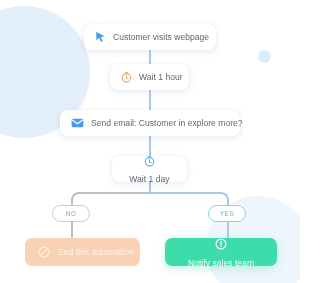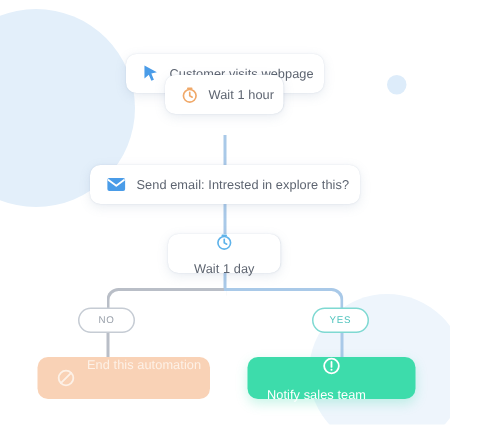--- a/index.html
+++ b/index.html
@@ -119,20 +119,21 @@
   }
   #pill-yes {
     border: 1px solid #7fd9d2;
     color: #4fc3bd;
   }
 
   
   .action-btn {
     position: absolute;
     display: flex;
+    align-items: center;
     box-sizing: border-box;
     height: 28px;
     border-radius: 7px;
     padding: 0 13px;
     gap: 8px;
   }
   .action-label {
     font-size: 8.5px;
     color: #ffffff;
     white-space: nowrap;
@@ -177,48 +178,48 @@
               border-top-width:2px; border-left-width:2px;
               border-top-left-radius:8px;"></div>
 
   <div class="elbow" style="left:149px; top:192px; width:78px; height:13px;
               border-top-width:2px; border-right-width:2px;
               border-top-right-radius:8px;"></div>
 
   <div class="conn conn-v gray" style="left:71px; top:222px; height:16px;"></div>
   <div class="conn conn-v" style="left:227px; top:222px; height:16px;"></div>
 
-  <div class="card" id="card-trigger" style="left:84px; top:36px; width:132px;">
+  <div class="card" id="card-trigger" style="left:84px; top:24px; width:132px;">
     <span class="icon">
       <svg width="11" height="12" viewBox="0 0 11 12" aria-hidden="true">
         <path d="M1.3 0.7 L9.6 5.2 L5.9 6.0 L7.6 10.1 L5.9 10.9 L4.2 6.8 L1.3 9.3 Z" fill="#4a9ce8"></path>
       </svg>
     </span>
     <span class="card-label">Customer visits webpage</span>
   </div>
 
-  <div class="card" id="card-wait-hour" style="left:110px; top:50px; width:79px;">
+  <div class="card" id="card-wait-hour" style="left:110px; top:64px; width:79px;">
     <span class="icon">
       <svg width="11" height="11" viewBox="0 0 12 12" aria-hidden="true">
         <circle cx="6" cy="6.4" r="4.6" fill="none" stroke="#f0a868" stroke-width="1.2"></circle>
         <path d="M6 3.9 L6 6.4 L7.8 7.4" fill="none" stroke="#f0a868" stroke-width="1.2" stroke-linecap="round"></path>
         <path d="M4.6 1.0 L7.4 1.0" stroke="#f0a868" stroke-width="1.2" stroke-linecap="round"></path>
       </svg>
     </span>
     <span class="card-label">Wait 1 hour</span>
   </div>
 
   <div class="card" id="card-send-email" style="left:60px; top:110px; width:180px;">
     <span class="icon">
       <svg width="13" height="10" viewBox="0 0 14 11" aria-hidden="true">
         <rect x="0.5" y="0.8" width="13" height="9.4" rx="1.4" fill="#4a9ce8"></rect>
         <path d="M1.3 2.2 L7 6.4 L12.7 2.2" fill="none" stroke="#ffffff" stroke-width="1.3" stroke-linecap="round" stroke-linejoin="round"></path>
       </svg>
     </span>
-    <span class="card-label">Send email: Intrested in explore this?</span>
+    <span class="card-label">Send email: Customer in explore more?</span>
   </div>
 
   <div class="card" id="card-wait-day" style="left:112px; top:156px; width:75px;flex-direction:column;">
     <span class="icon">
       <svg width="11" height="11" viewBox="0 0 12 12" aria-hidden="true">
         <circle cx="6" cy="6.4" r="4.6" fill="none" stroke="#5fb3ea" stroke-width="1.2"></circle>
         <path d="M6 3.9 L6 6.4 L7.8 7.4" fill="none" stroke="#5fb3ea" stroke-width="1.2" stroke-linecap="round"></path>
         <path d="M4.6 1.0 L7.4 1.0" stroke="#5fb3ea" stroke-width="1.2" stroke-linecap="round"></path>
       </svg>
     </span>

